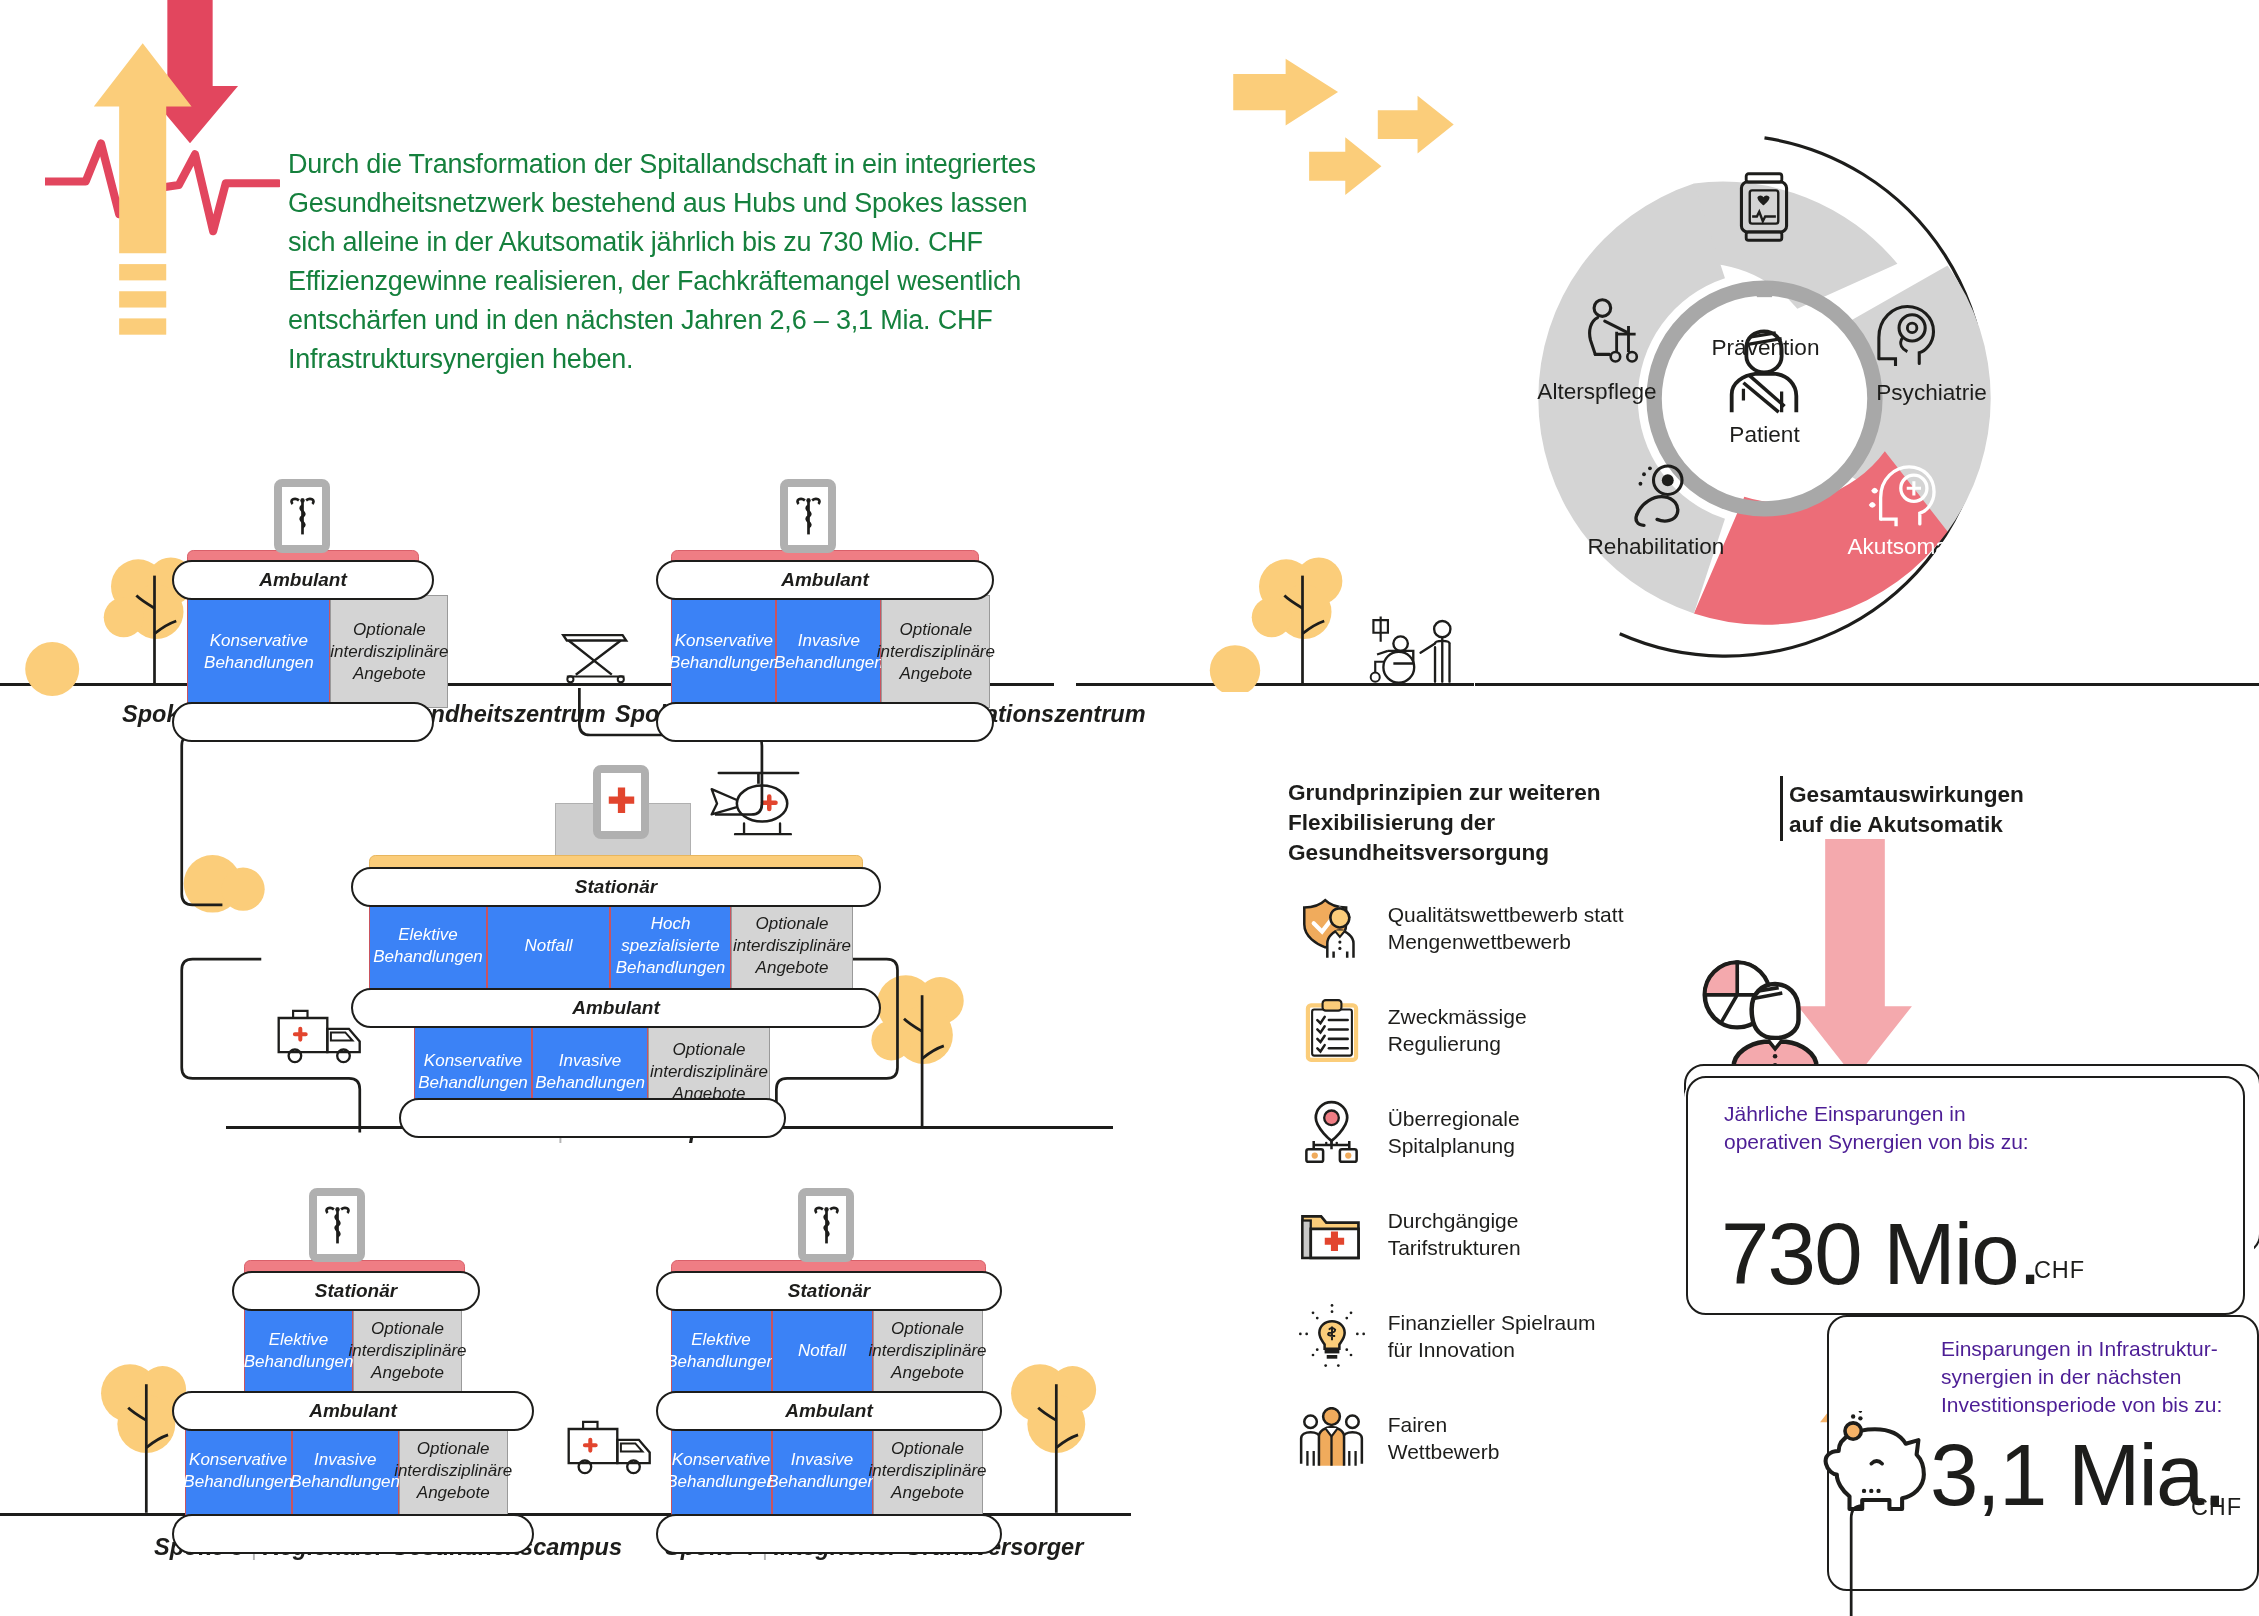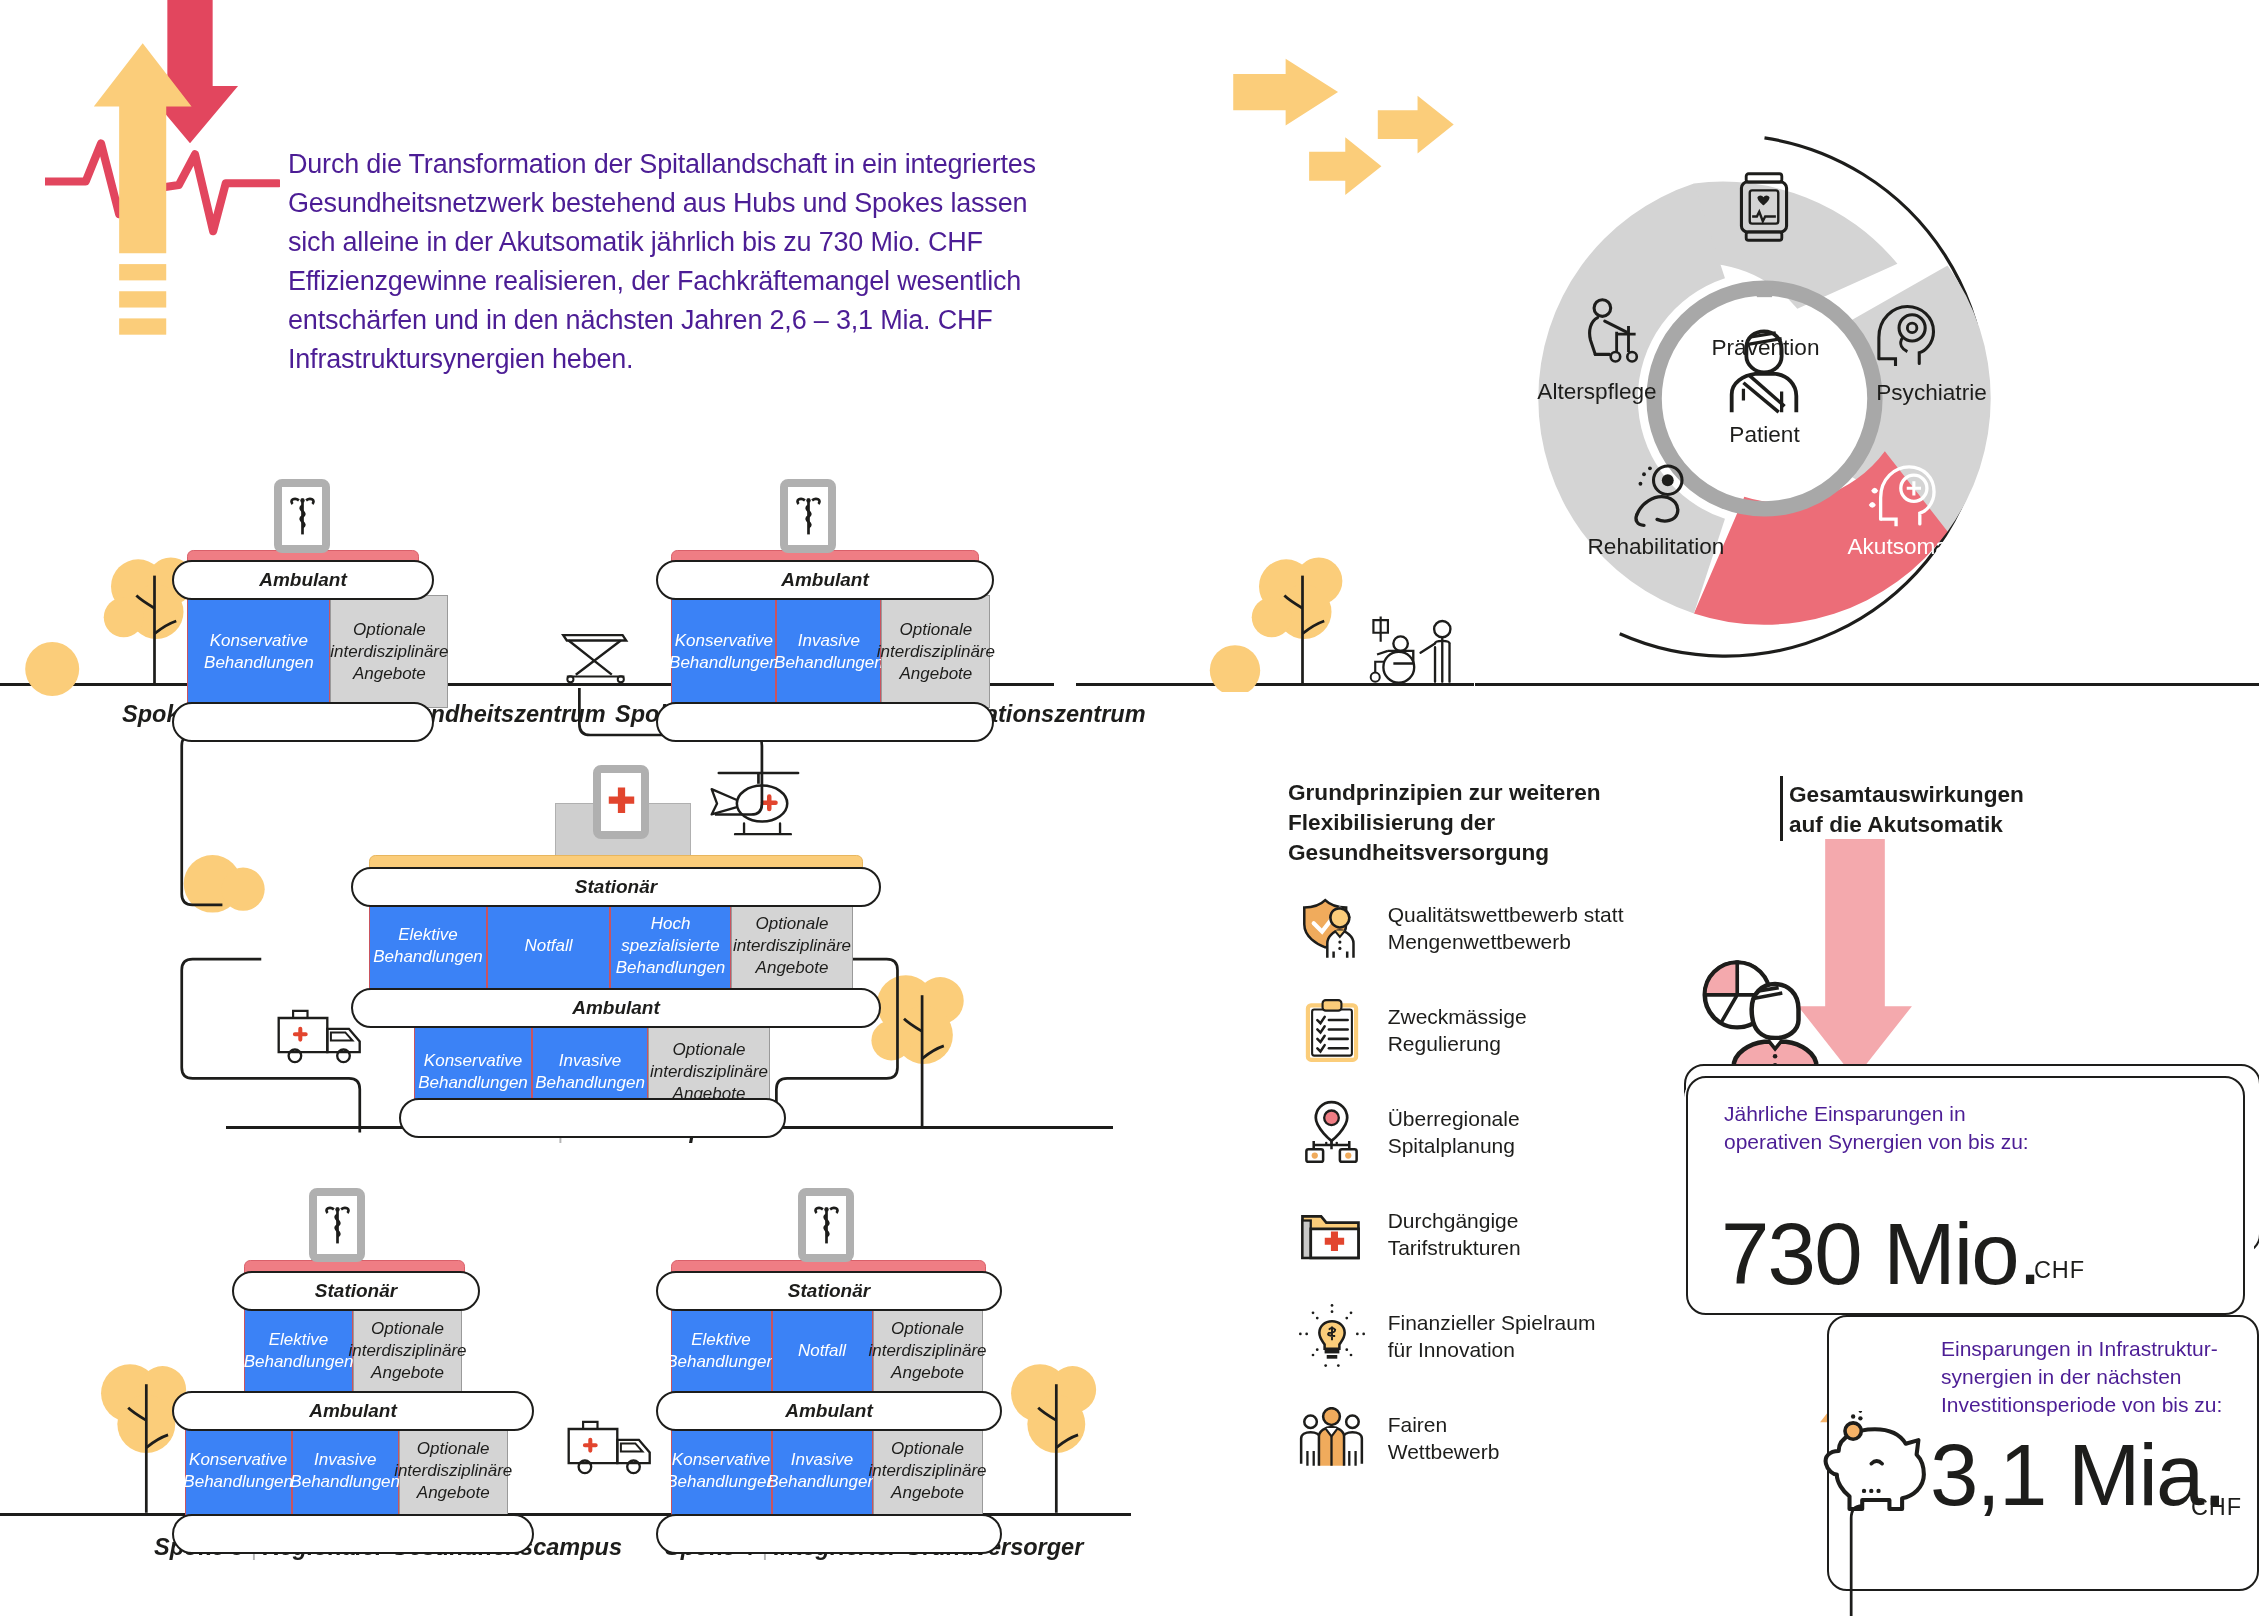--- a/index.html
+++ b/index.html
@@ -11,21 +11,21 @@
     color: #1a1a1a;
     position: relative;
     overflow: hidden;
   }
   .abs { position: absolute; }
 
   
   #intro-paragraph {
     left: 288px; top: 145px; width: 760px;
     font-size: 27px; line-height: 39px;
-    color: #4c1d95; letter-spacing: -0.2px;
+    color: #15803d; letter-spacing: -0.2px;
   }
 
   
   #ekg-line { left: 45px; top: 127px; }
   #red-down-arrow { left: 140px; top: 0px; }
   #yellow-up-arrow { left: 90px; top: 36px; }
   #yellow-arrow-cluster { left: 1226px; top: 54px; }
 
   
   #care-wheel { left: 1484px; top: 118px; width: 561px; height: 561px; }

